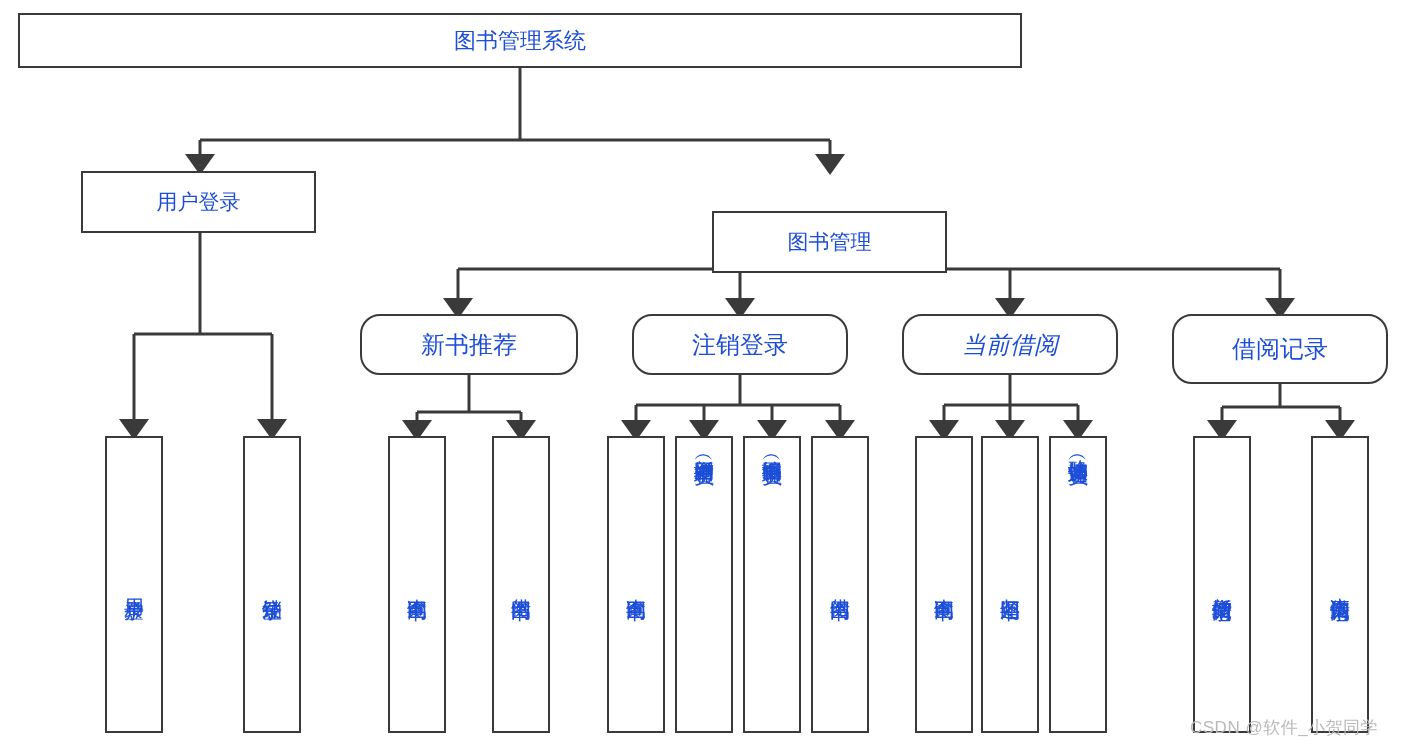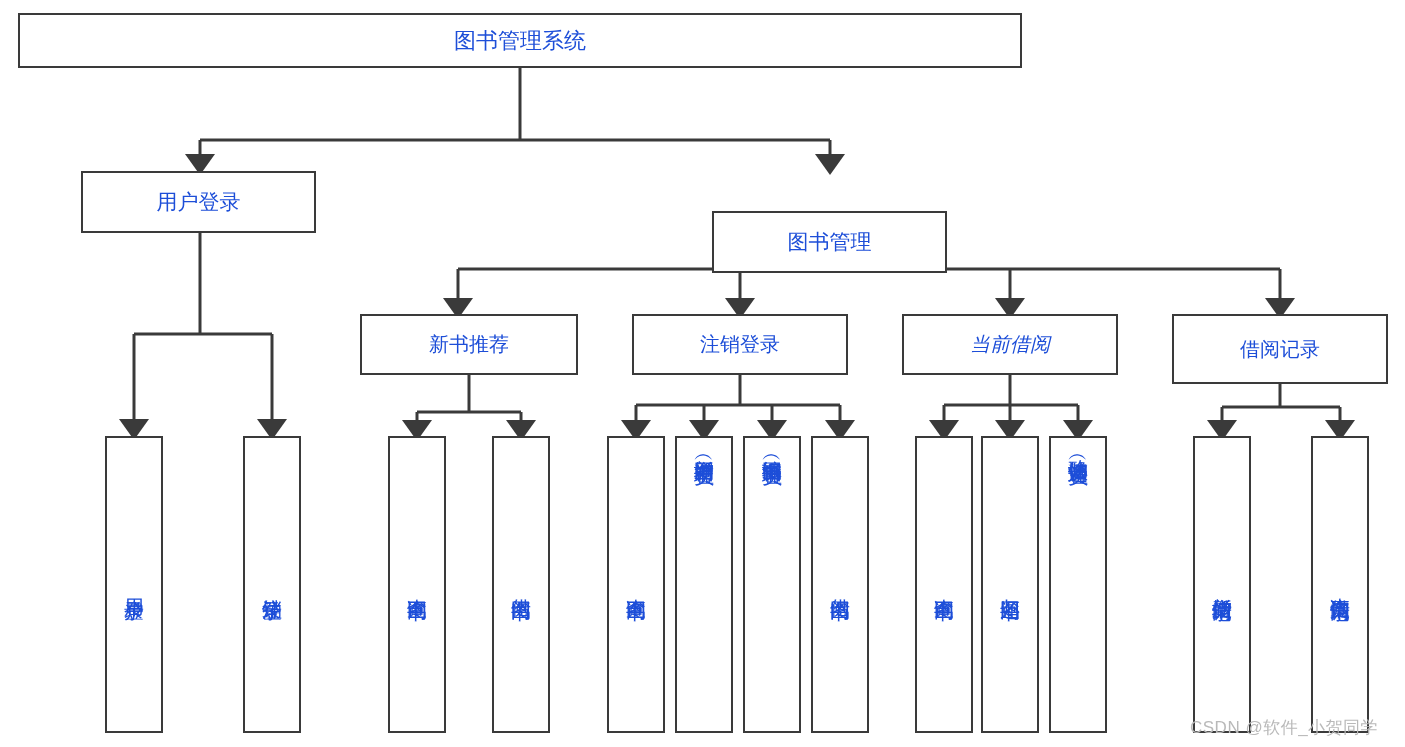--- a/index.html
+++ b/index.html
@@ -27,21 +27,21 @@
     background:#ffffff;
     color:#1d4ed8;
     display:flex;
     align-items:center;
     justify-content:center;
     text-align:center;
     line-height:1.15;
   }
   .node.root{ font-size:22px; }
   .node.level1{ font-size:21px; }
-  .node.level2{ font-size:20px; }
+  .node.level2{ font-size:24px;border-radius:20px; }
   .node.leaf{
     font-size:20px;
     writing-mode:vertical-rl;
     text-orientation:upright;
     letter-spacing:1px;
     padding:6px 0;
     align-items:center;
     justify-content:flex-start;
   }
   .node.leaf.centered{ justify-content:center; }

